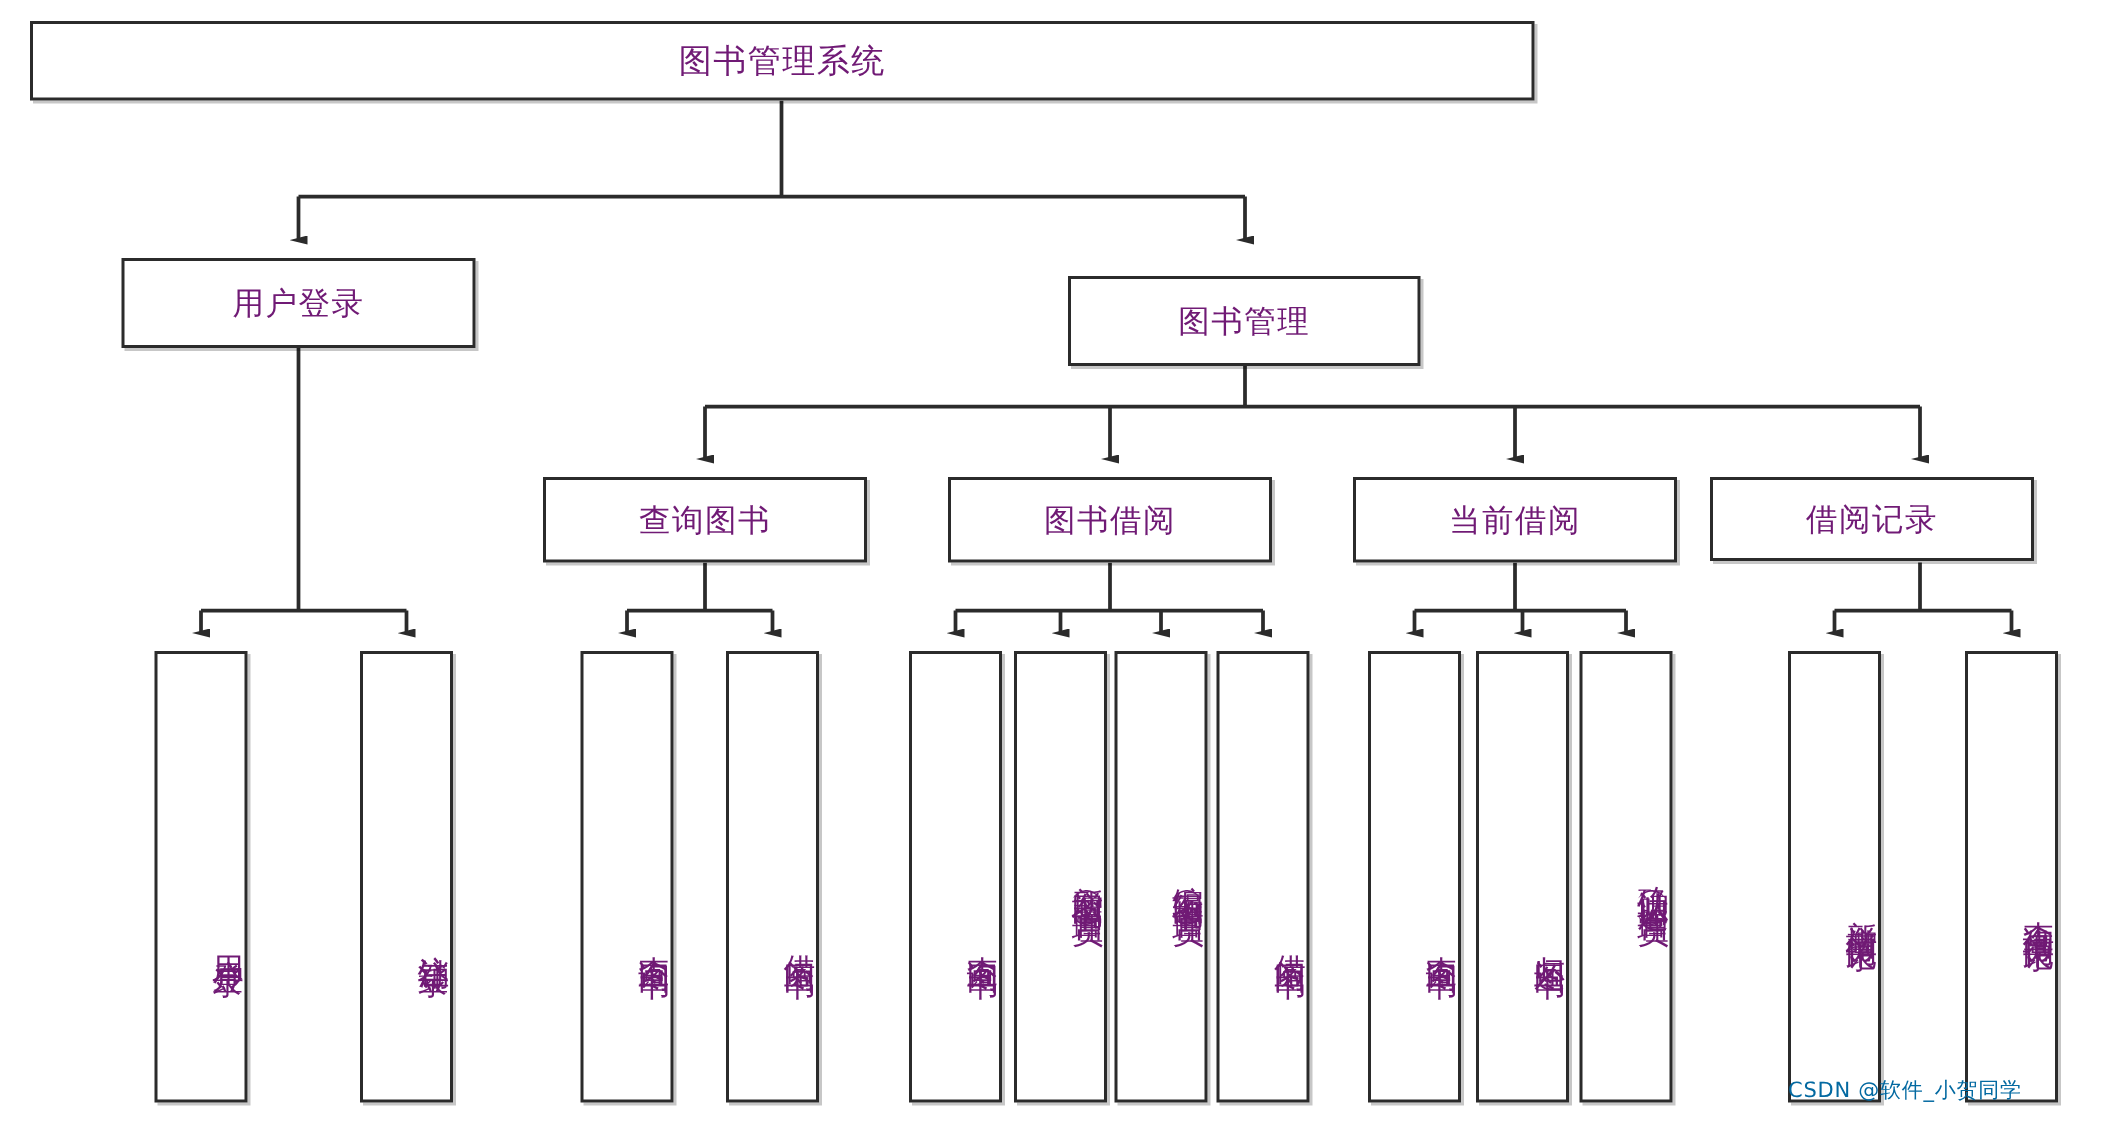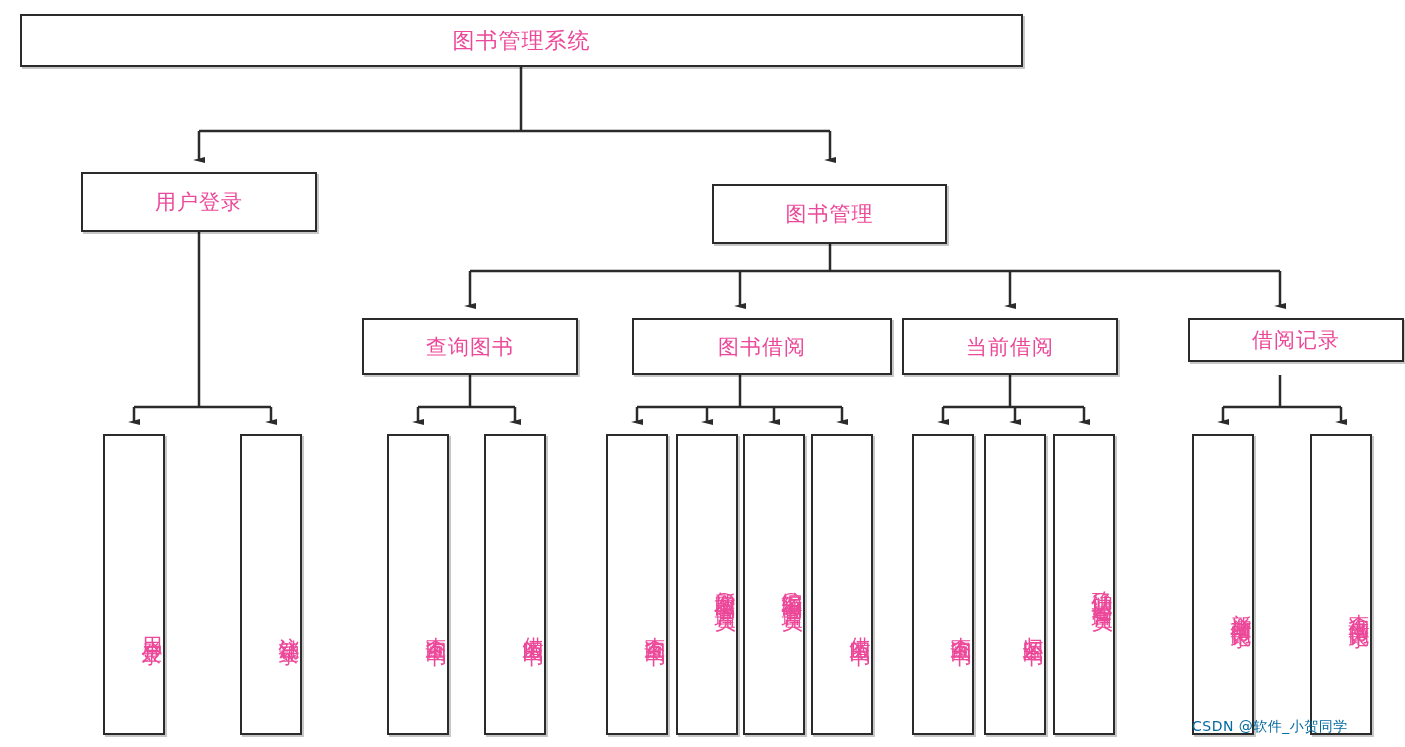--- a/index.html
+++ b/index.html
@@ -26,21 +26,21 @@
     pointer-events: none;
   }
   .node {
     position: absolute;
     box-sizing: border-box;
     border: 2.5px solid #2b2b2b;
     background: #ffffff;
     display: flex;
     align-items: center;
     justify-content: center;
-    color: #ec4899;
+    color: #701a75;
     box-shadow: 2px 2px 0 rgba(0,0,0,0.22);
   }
   .node.horiz {
     font-size: 21px;
     letter-spacing: 1px;
   }
   .node.root {
     font-size: 22px;
   }
   .node.vert {
@@ -132,27 +132,27 @@
   <div class="node horiz" style="left:81px;top:172px;width:236px;height:60px;">
     <span>用户登录</span>
   </div>
   <div class="node horiz" style="left:712px;top:172px;width:235px;height:60px;margin-top:12px;">
     <span>图书管理</span>
   </div>
 
   <div class="node horiz" style="left:362px;top:318px;width:216px;height:57px;">
     <span>查询图书</span>
   </div>
-  <div class="node horiz" style="left:632px;top:318px;width:260px;height:57px;">
+  <div class="node horiz" style="left:632px;top:318px;width:216px;height:57px;">
     <span>图书借阅</span>
   </div>
   <div class="node horiz" style="left:902px;top:318px;width:216px;height:57px;">
     <span>当前借阅</span>
   </div>
-  <div class="node horiz" style="left:1188px;top:318px;width:216px;height:44px;">
+  <div class="node horiz" style="left:1140px;top:318px;width:216px;height:56px;">
     <span>借阅记录</span>
   </div>
 
   <div class="node vert" style="left:103px;top:434px;width:62px;height:301px;padding-top:82px;">
     <span class="vlabel">用户登录</span>
   </div>
   <div class="node vert" style="left:240px;top:434px;width:62px;height:301px;padding-top:82px;">
     <span class="vlabel">注销登录</span>
   </div>
   <div class="node vert" style="left:387px;top:434px;width:62px;height:301px;padding-top:82px;">

